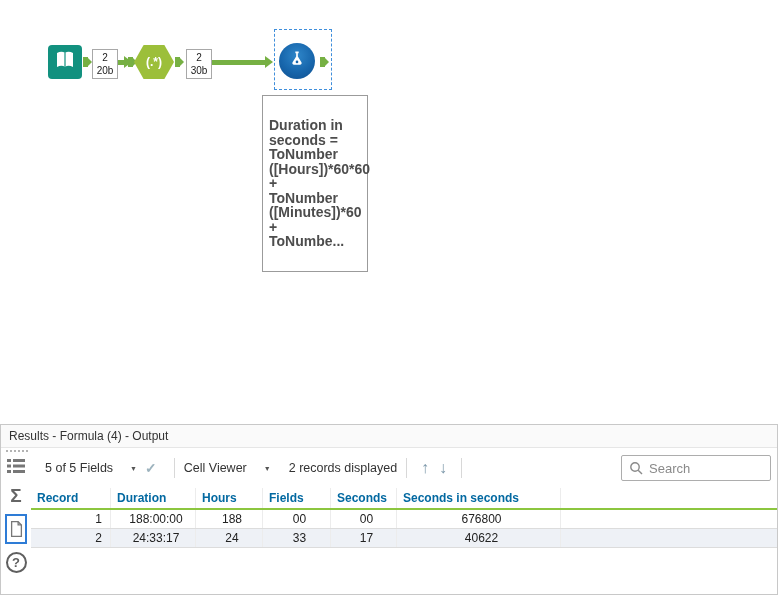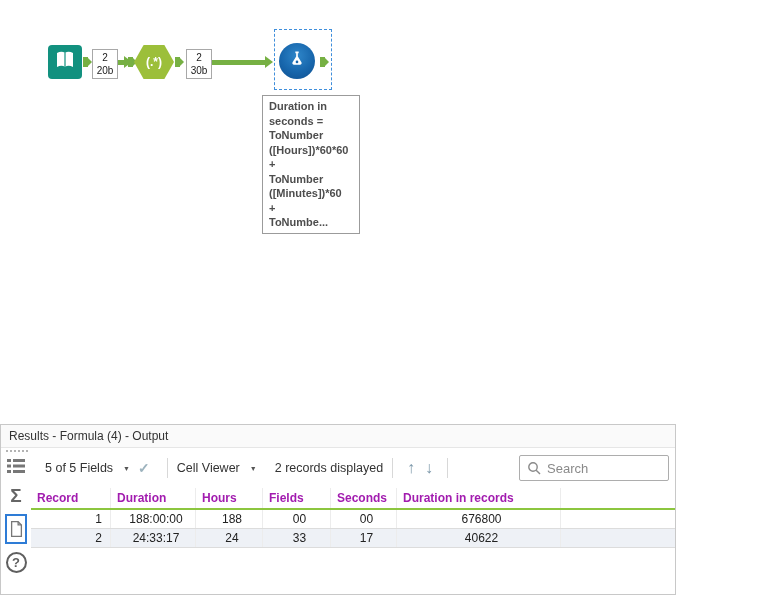--- a/index.html
+++ b/index.html
@@ -27,59 +27,59 @@
          clip-path:polygon(24% 0,76% 0,100% 50%,76% 100%,24% 100%,0 50%);
          display:flex; align-items:center; justify-content:center;
          color:#fff; font-weight:bold; font-size:12px; }
   .formula-sel { position:absolute; left:274px; top:29px; width:58px; height:61px;
                  border:1px dashed #3f8edb; }
   .formula-tool { left:279px; top:43px; width:36px; height:36px; border-radius:50%;
                   background:radial-gradient(circle at 50% 35%, #2f86c9 0%, #1766ac 55%, #0f superseded 100%);
                   background:radial-gradient(circle at 50% 35%, #2f86c9 0%, #1766ac 55%, #0f4f8f 100%);
                   display:flex; align-items:center; justify-content:center; }
   .formula-tool svg { width:20px; height:20px; }
-  .tooltip { position:absolute; left:262px; top:95px; width:98px; background:#fff;
-             border:1px solid #9b9b9b; padding:3px 6px; font-size:11px; font-weight:bold;
+  .tooltip { position:absolute; left:262px; top:95px; width:106px; background:#fff;
+             border:1px solid #9b9b9b; padding:22px 6px; font-size:14px; font-weight:bold;
              color:#4d4d4d; line-height:14.5px; white-space:pre-line; }
 
   
-  .results-pane { position:absolute; left:0; top:424px; width:676px; height:171px;
+  .results-pane { position:absolute; left:0; top:424px; width:778px; height:171px;
                   background:#fff; border:1px solid #c8c8c8; }
   .results-title { height:23px; line-height:23px; padding-left:8px; font-size:12px; color:#333;
                    background:#fafafa; border-bottom:1px solid #e6e6e6; }
   .results-body { position:relative; height:146px; }
   .left-strip { position:absolute; left:0; top:0; width:30px; height:100%; }
   .grip { position:absolute; left:5px; top:2px; display:flex; gap:2px; }
   .grip i { width:2px; height:2px; background:#9a9a9a; border-radius:50%; }
   .strip-icon { position:absolute; left:3px; width:24px; display:flex; align-items:center; justify-content:center; }
   .grid-icon { top:7px; height:22px; }
   .sigma-icon { top:36px; height:24px; font-size:19px; color:#666; font-weight:600; }
   .page-icon-box { top:66px; height:30px; border:2px solid #2e7cd6; left:4px; width:22px; }
   .help-icon { top:102px; height:24px; }
   .help-circle { width:21px; height:21px; border:2px solid #5f5f5f; border-radius:50%;
                  display:flex; align-items:center; justify-content:center;
                  font-size:13px; font-weight:bold; color:#5f5f5f; }
 
   .toolbar { margin-left:30px; height:40px; display:flex; align-items:center;
              padding:0 6px 0 14px; font-size:12.5px; color:#333; }
-  .dd { display:flex; align-items:center; gap:10px; cursor:default; }
+  .dd { display:flex; align-items:center; gap:17px; cursor:default; }
   .caret { font-size:7px; color:#555; }
   .check { font-size:14px; font-weight:bold; color:#9db3be; margin:0 8px 0 8px; }
   .sep { width:1px; height:20px; background:#d8d8d8; margin:0 9px; }
   .records-displayed { margin-left:2px; }
   .nav-arrow { font-size:16px; font-weight:bold; color:#7e99ab; padding:0 5px; }
   .search-box { margin-left:auto; width:150px; height:26px; border:1px solid #adadad; border-radius:2px;
                 background:#fff; display:flex; align-items:center; gap:6px; padding:12px 7px; }
   .search-box input { border:none; outline:none; width:100%; font-size:13px; color:#333;
                       font-family:"Liberation Sans", sans-serif; }
   .search-box input::placeholder { color:#8a8a8a; }
 
   .rtable { margin-left:30px; }
   .thead { display:flex; height:22px; border-bottom:2px solid #8cc63f; }
-  .th { font-weight:bold; font-size:12px; color:#a21caf; line-height:20px; padding-left:6px;
+  .th { font-weight:bold; font-size:12px; color:#0369a1; line-height:20px; padding-left:6px;
         border-right:1px solid #ececec; overflow:hidden; white-space:nowrap; }
   .trow { display:flex; height:19px; border-bottom:1px solid #dcdcdc; }
   .trow.alt { background:#eef1f6; }
   .td { font-size:12px; color:#222; line-height:18px; padding-left:6px;
         border-right:1px solid #ececec; overflow:hidden; white-space:nowrap;text-align:center; }
   .td.num { text-align:right; padding-right:8px; padding-left:0; }
   .c0{width:80px} .c1{width:85px} .c2{width:67px} .c3{width:68px} .c4{width:66px} .c5{width:164px}
 </style>
 </head>
 <body>
@@ -208,21 +208,21 @@
         </div>
       </div>
 
       <div class="rtable">
         <div class="thead">
           <div class="th c0">Record</div>
           <div class="th c1">Duration</div>
           <div class="th c2">Hours</div>
           <div class="th c3">Fields</div>
           <div class="th c4">Seconds</div>
-          <div class="th c5">Duration in records</div>
+          <div class="th c5">Seconds in seconds</div>
         </div>
         <div class="trow">
           <div class="td num c0">1</div>
           <div class="td c1">188:00:00</div>
           <div class="td c2">188</div>
           <div class="td c3">00</div>
           <div class="td c4">00</div>
           <div class="td c5">676800</div>
         </div>
         <div class="trow alt">

